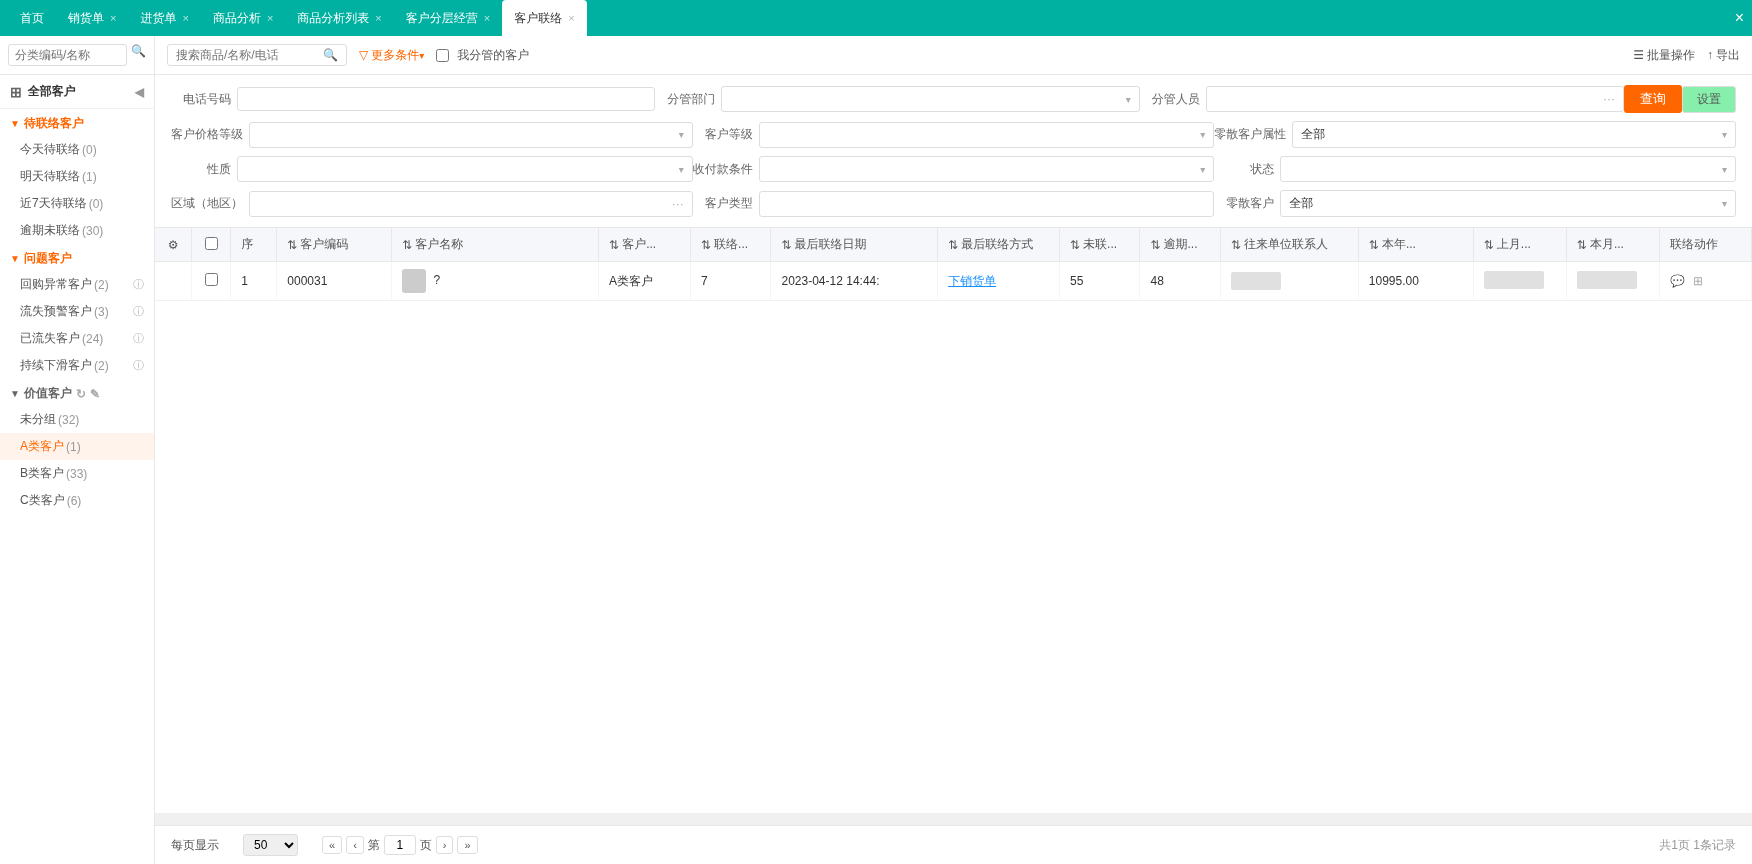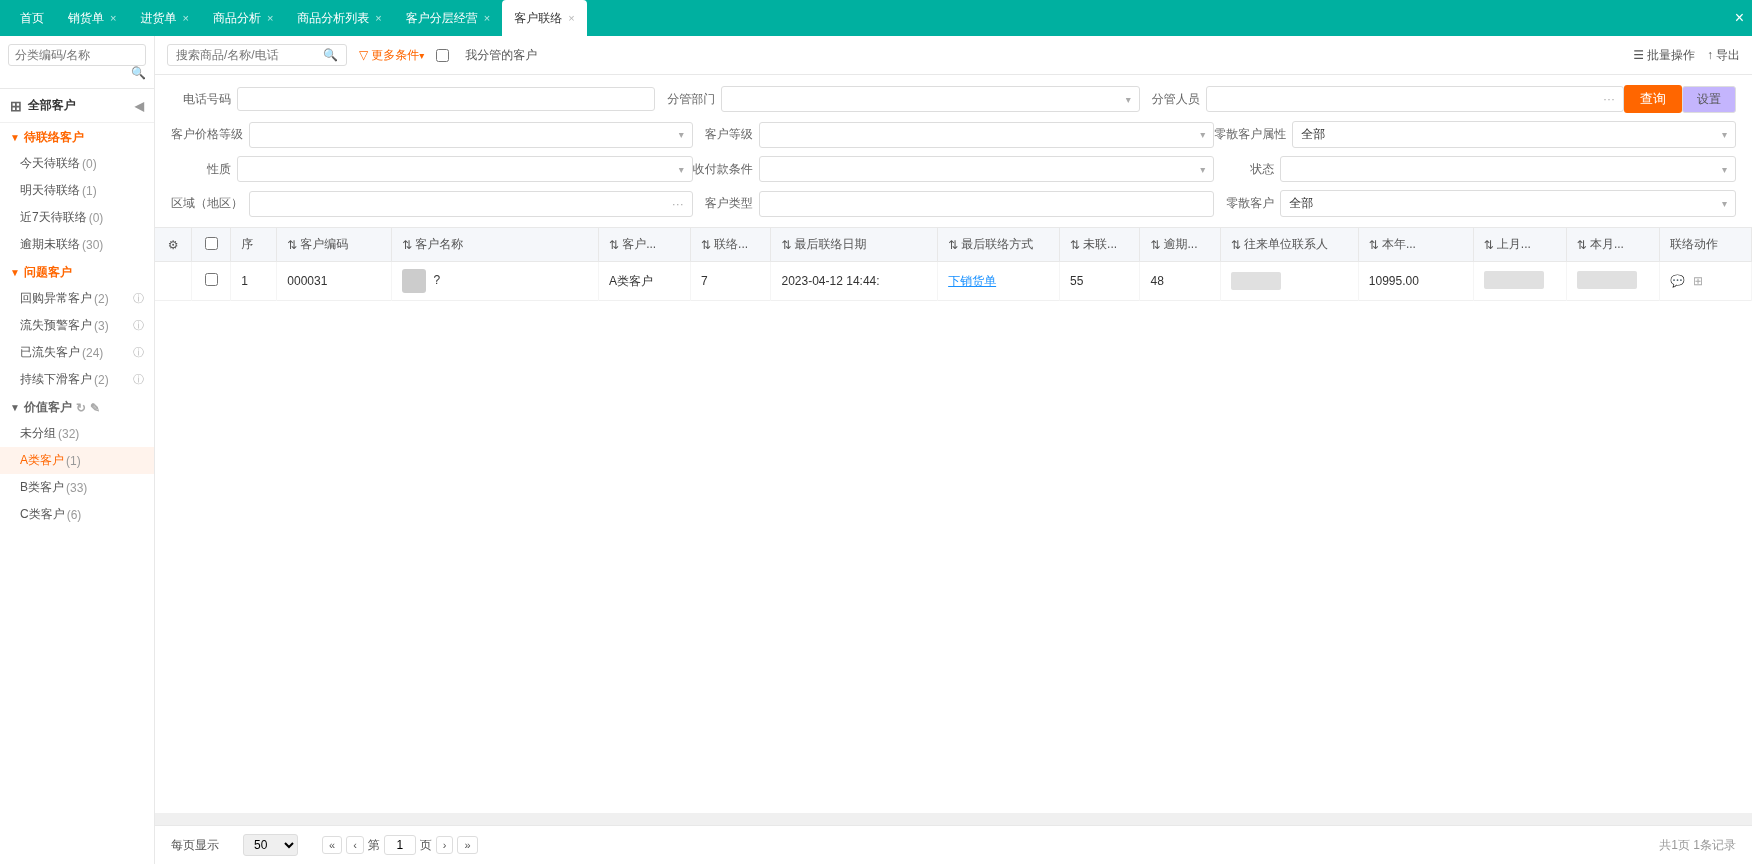--- a/index.html
+++ b/index.html
@@ -26,21 +26,21 @@
     
     .main-layout {
       display: flex; height: calc(864px - 36px);
     }
 
     
     .sidebar {
       width: 155px; background: #fff; border-right: 1px solid #e8e8e8; overflow-y: auto; flex-shrink: 0;
     }
     .sidebar-search {
-      display: flex; align-items: flex-end; padding: 8px; border-bottom: 1px solid #e8e8e8; flex-direction: column;
+      display: flex; align-items: flex-start; padding: 8px; border-bottom: 1px solid #e8e8e8;
     }
     .sidebar-search input {
       border: 1px solid #ddd; border-radius: 3px; padding: 3px 6px; width: 100%; font-size: 12px; outline: none;
     }
     .sidebar-search .search-icon { color: #999; margin-left: 4px; cursor: pointer; }
 
     .sidebar-header {
       display: flex; align-items: center; padding: 8px 10px; font-weight: bold; color: #333;
       border-bottom: 1px solid #f0f0f0; cursor: pointer;
     }
@@ -75,21 +75,21 @@
     }
     .filter-search {
       display: flex; align-items: center; border: 1px solid #ddd; border-radius: 3px; padding: 3px 8px; width: 180px;
     }
     .filter-search input { border: none; outline: none; width: 100%; font-size: 12px; }
     .filter-search .search-icon { color: #aaa; cursor: pointer; }
     .filter-more {
       display: flex; align-items: center; color: #f60; cursor: pointer; font-size: 12px;
     }
     .filter-more .filter-icon { margin-right: 3px; }
-    .filter-checkbox { display: flex; align-items: center; gap: 16px; color: #555; cursor: pointer; }
+    .filter-checkbox { display: flex; align-items: center; gap: 8px; color: #555; cursor: pointer; }
     .filter-checkbox input { cursor: pointer; }
     .filter-bar .spacer { flex: 1; }
     .filter-bar .batch-btn, .filter-bar .export-btn {
       display: flex; align-items: center; color: #555; cursor: pointer; font-size: 12px; gap: 3px;
     }
 
     
     .search-form {
       background: #fff; padding: 10px 16px; border-bottom: 1px solid #e8e8e8;
     }
@@ -110,21 +110,21 @@
       cursor: pointer; min-height: 26px;
     }
     .form-select .sel-text { flex: 1; }
     .form-select .sel-arrow { color: #aaa; font-size: 10px; }
     .form-select .sel-dots { color: #aaa; font-size: 12px; }
     .btn-query {
       background: #f60; color: #fff; border: none; border-radius: 3px; padding: 5px 16px;
       cursor: pointer; font-size: 13px; white-space: nowrap;
     }
     .btn-settings {
-      background: #c4b5fd; color: #555; border: 1px solid #ddd; border-radius: 3px; padding: 4px 14px;
+      background: #86efac; color: #555; border: 1px solid #ddd; border-radius: 3px; padding: 4px 14px;
       cursor: pointer; font-size: 12px; white-space: nowrap;
     }
 
     
     .table-wrapper {
       flex: 1; overflow: auto; background: #fff; margin: 0;
     }
     table {
       width: 100%; border-collapse: collapse; font-size: 12px;
     }

